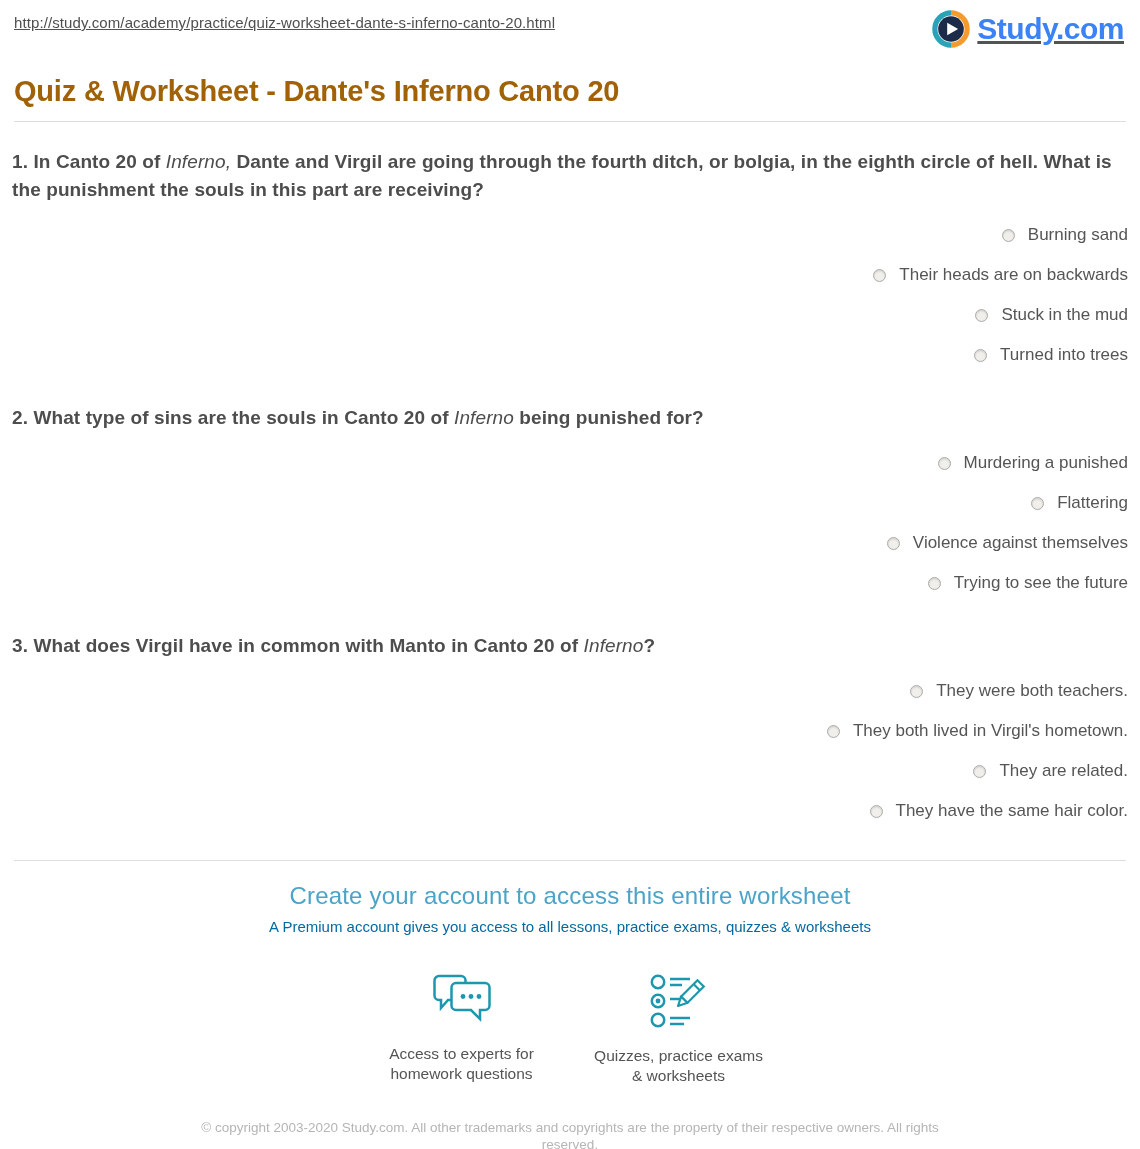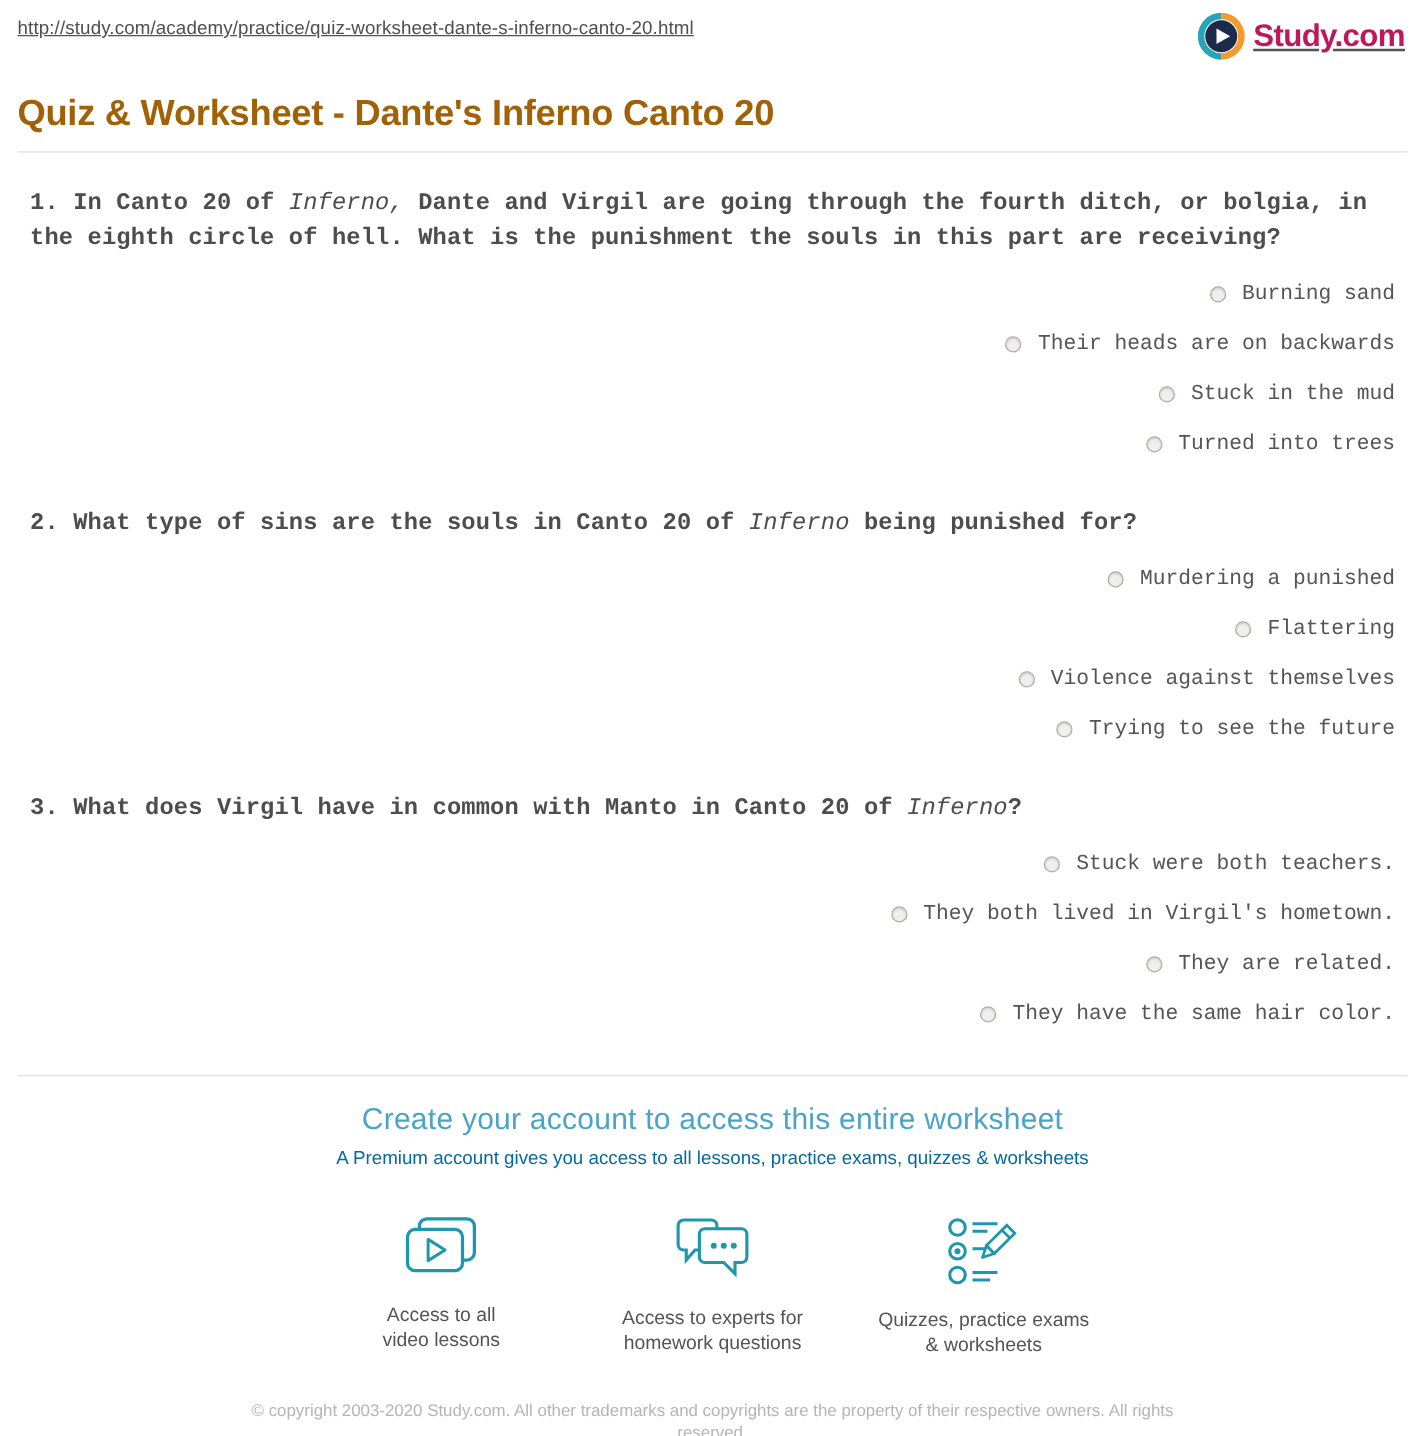--- a/index.html
+++ b/index.html
@@ -14,31 +14,31 @@
 
   
   .topbar {
     display: flex; justify-content: space-between; align-items: flex-start;
     padding: 10px 16px 0 14px;
     text-decoration: underline;
   }
   .url { font-size: 15px; color: #4f4f4f; padding-top: 4px; letter-spacing: 0.1px; }
   .logo { display: flex; align-items: center; gap: 7px; cursor: pointer; }
   .logo-icon { width: 38px; height: 38px; display: inline-block; }
-  .logo-text { font-size: 25px; font-weight: 700; color: #be185d; letter-spacing: -0.5px; line-height: 38px; }
+  .logo-text { font-size: 30px; font-weight: 700; color: #3b82f6; letter-spacing: -0.5px; line-height: 38px; }
 
   
   .title {
     margin: 27px 14px 0 14px;
     font-size: 29px; font-weight: 700; color: #a16207; letter-spacing: -0.2px;
   }
   .divider { border: none; border-top: 1px solid #dedede; margin: 13px 14px 0 14px; }
 
   
-  .quiz { padding: 0 24px; font-family: Liberation Mono, monospace; }
+  .quiz { padding: 0 12px; }
   .question { margin-top: 26px; }
   .question + .question { margin-top: 29px; }
   .q-text { font-size: 19px; font-weight: 700; color: #4d4d4d; line-height: 28px; letter-spacing: 0.1px; }
   .q-text em { font-weight: 400; font-style: italic; }
   .options { margin-top: 11px; }
   .option { display: flex; align-items: center; height: 40px; cursor: pointer; justify-content: flex-end; }
   .radio {
     flex: 0 0 auto;
     width: 13px; height: 13px; margin-left: 10px; margin-right: 13px;
     border-radius: 50%;
@@ -132,21 +132,21 @@
           <span class="opt-label">Trying to see the future</span>
         </div>
       </div>
     </div>
 
     <div class="question">
       <h2 class="q-text"><span>3. What does Virgil have in common with Manto in Canto 20 of </span><em>Inferno</em><span>?</span></h2>
       <div class="options">
         <div class="option">
           <span class="radio"></span>
-          <span class="opt-label">Stuck were both teachers.</span>
+          <span class="opt-label">They were both teachers.</span>
         </div>
         <div class="option">
           <span class="radio"></span>
           <span class="opt-label">They both lived in Virgil's hometown.</span>
         </div>
         <div class="option">
           <span class="radio"></span>
           <span class="opt-label">They are related.</span>
         </div>
         <div class="option">
@@ -159,33 +159,20 @@
   </section>
 
   <hr class="divider bottom">
 
   <section class="cta">
     <h2 class="cta-title">Create your account to access this entire worksheet</h2>
     <p class="cta-subtitle">A Premium account gives you access to all lessons, practice exams, quizzes &amp; worksheets</p>
 
     <div class="features">
 
-      <div class="feature">
-        <span class="feature-icon">
-          <svg width="60" height="54" viewBox="0 0 60 54">
-            <rect x="12.5" y="3" width="44" height="33" rx="6" fill="none" stroke="#1d97ad" stroke-width="2.6"></rect>
-            <rect x="3" y="11.5" width="44" height="33" rx="6" fill="#ffffff" stroke="#1d97ad" stroke-width="2.6"></rect>
-            <path d="M19.5 19.5 L33 28 L19.5 36.5 Z" fill="none" stroke="#1d97ad" stroke-width="2.4" stroke-linejoin="round"></path>
-          </svg>
-        </span>
-        <div class="feature-label">
-          <span>Access to all</span><br>
-          <span>video lessons</span>
-        </div>
-      </div>
 
       <div class="feature">
         <span class="feature-icon">
           <svg width="64" height="56" viewBox="0 0 64 56">
             <path d="M9 4 h22 a4.5 4.5 0 0 1 4.5 4.5 v15 a4.5 4.5 0 0 1 -4.5 4.5 h-13 l-7 8 v-8 h-2 a4.5 4.5 0 0 1 -4.5 -4.5 v-15 a4.5 4.5 0 0 1 4.5 -4.5 z" fill="none" stroke="#1d97ad" stroke-width="2.5"></path>
             <path d="M26 11 h29 a4.5 4.5 0 0 1 4.5 4.5 v18 a4.5 4.5 0 0 1 -4.5 4.5 h-5 v9 l-9 -9 h-15 a4.5 4.5 0 0 1 -4.5 -4.5 v-18 a4.5 4.5 0 0 1 4.5 -4.5 z" fill="#ffffff" stroke="#1d97ad" stroke-width="2.5"></path>
             <circle cx="33" cy="24.5" r="2.4" fill="#1d97ad"></circle>
             <circle cx="41" cy="24.5" r="2.4" fill="#1d97ad"></circle>
             <circle cx="49" cy="24.5" r="2.4" fill="#1d97ad"></circle>
           </svg>

